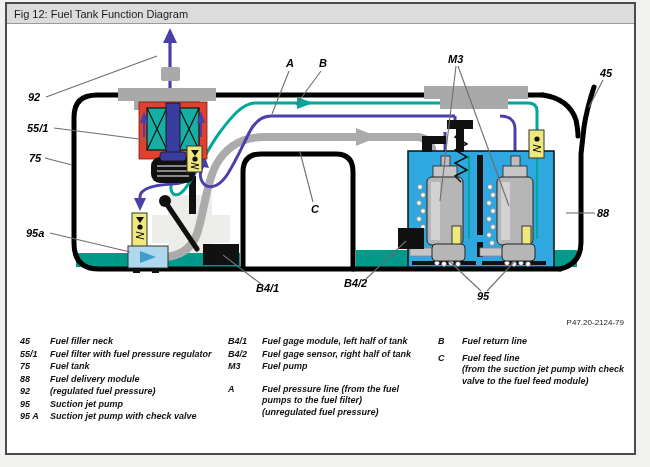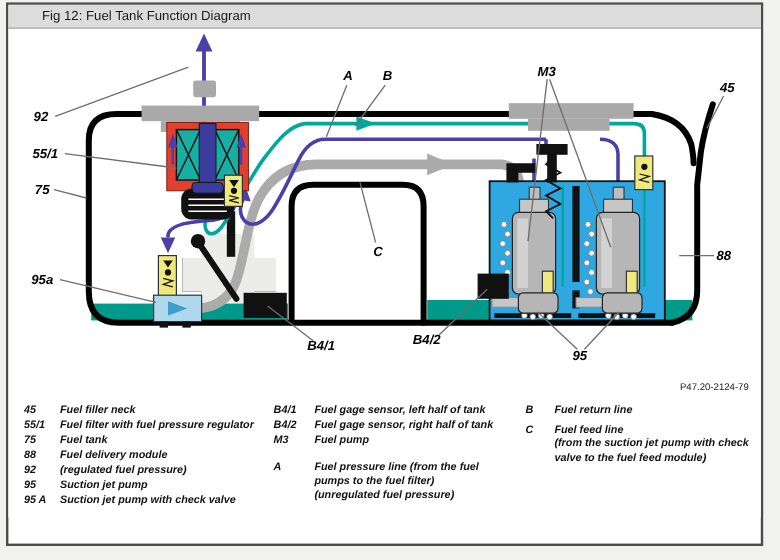--- a/index.html
+++ b/index.html
@@ -1,20 +1,20 @@
 <!DOCTYPE html>
 <html style="--fuel-teal: #009a8b; --line-teal: #00a89a; --line-purple: #4b3fa8; --line-gray: #ababab; --module-blue: #2fa8e1; --filter-red: #e2402f; --valve-yellow: #efe87d; --pump-lightblue: #afd7ed; --flange-gray: #a9a9a9; --indigo: #3a3c9e;"><head>
 <meta charset="utf-8">
 <style>
   html,body{margin:0;padding:0;background:#f1f1ef;font-family:"Liberation Sans",sans-serif;}
   .screen{position:relative;width:650px;height:467px;background:#f1f1ef;overflow:hidden;}
   .window{position:absolute;left:5px;top:2px;width:631px;height:453px;background:#ffffff;
           border:2px solid #4b4b4b;box-sizing:border-box;}
   .titlebar{height:20px;background:#dcdcdc;border-bottom:1px solid #9a9a9a;
-            font-size:11px;color:#1a1a1a;line-height:20px;padding-left:28px;box-sizing:border-box;}
+            font-size:11px;color:#1a1a1a;line-height:20px;padding-left:7px;box-sizing:border-box;}
   .content{position:relative;width:100%;height:407px;overflow:hidden;background:#fff;}
   .diagram-svg{position:absolute;left:-7px;top:-25px;width:650px;height:467px;pointer-events:none;}
 
   
   .f-fuel{fill:var(--fuel-teal);}
   .s-lteal{stroke:var(--line-teal);fill:none;}
   .a-lteal{fill:var(--line-teal);}
   .s-purple{stroke:var(--line-purple);fill:none;}
   .a-purple{fill:var(--line-purple);}
   .s-gray{stroke:var(--line-gray);fill:none;}
@@ -297,21 +297,21 @@
             </div>
           <div class="li">
               <span class="code">95 A</span>
               <span class="txt"><span>Suction jet pump with check valve</span><span class="note"></span></span>
             </div>
         </div>
 
         <div class="lcol lcol2">
           <div class="li">
               <span class="code">B4/1</span>
-              <span class="txt"><span>Fuel gage sensor, left half of tank</span><span class="note"></span></span>
+              <span class="txt"><span>Fuel gage module, left half of tank</span><span class="note"></span></span>
             </div>
           <div class="li">
               <span class="code">B4/2</span>
               <span class="txt"><span>Fuel gage sensor, right half of tank</span><span class="note"></span></span>
             </div>
           <div class="li">
               <span class="code">M3</span>
               <span class="txt"><span>Fuel pump</span><span class="note"></span></span>
             </div>
           <div class="li gap">

